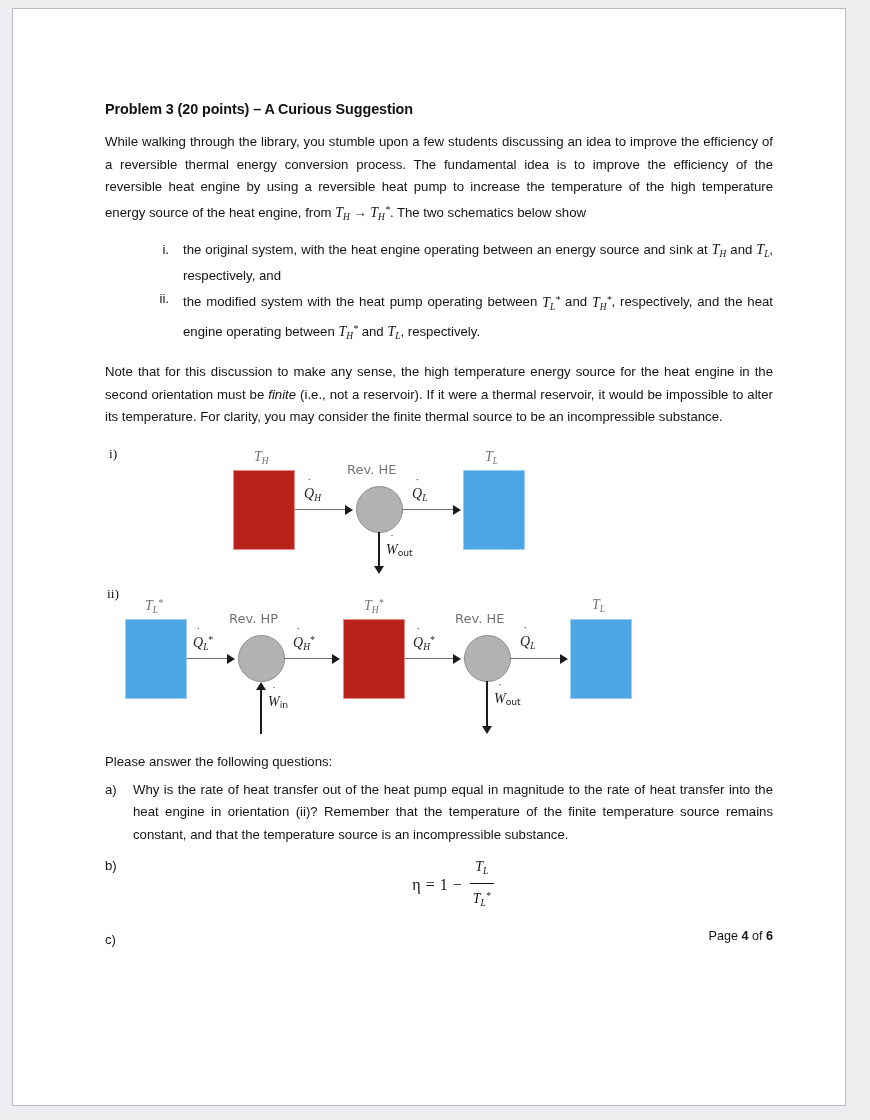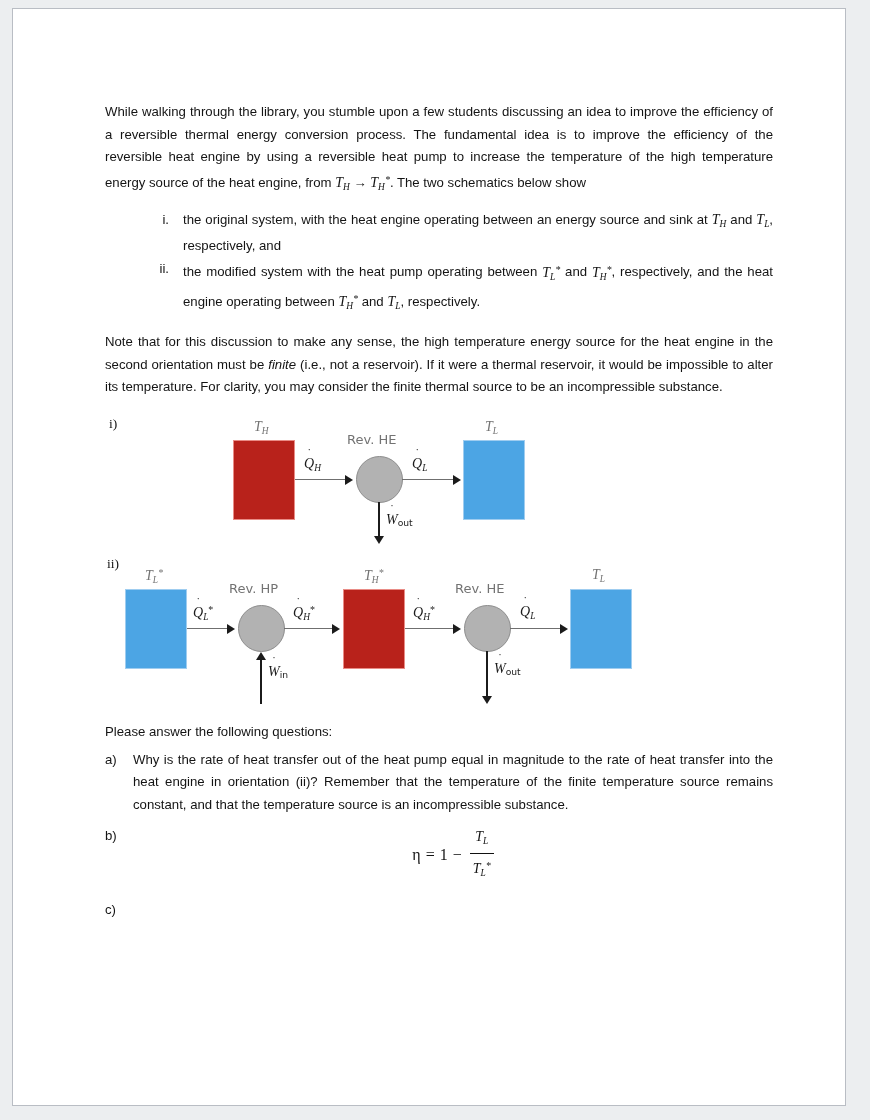--- a/index.html
+++ b/index.html
@@ -224,20 +224,21 @@
     color: #141414;
   }
   .footer b { font-weight: bold; }
 </style>
 </head>
 <body>
 
 <div id="page-wrap">
   <div id="doc">
 
+    <h1 class="title">Problem 3 (20 points) – A Curious Suggestion</h1>
 
     <p class="para"><span>While walking through the library, you stumble upon a few students discussing an idea to improve the efficiency of a reversible thermal energy conversion process. The fundamental idea is to improve the efficiency of the reversible heat engine by using a reversible heat pump to increase the temperature of the high temperature energy source of the heat engine, from</span>
       <span class="mvar dotvar">T<sub class="msub">H</sub></span> →
       <span class="mvar">T<sub class="msub">H</sub><sup class="mstar">*</sup></span><span>. The two schematics below show</span></p>
 
     <ul class="romanlist">
       <li>
         <span class="rmark">i.</span>
         <span>the original system, with the heat engine operating between an energy source and sink at</span>
         <span class="mvar">T<sub class="msub">H</sub></span>
@@ -344,15 +345,18 @@
             <span class="num"><span class="mvar">T<sub class="msub">L</sub></span></span>
             <span class="den"><span class="mvar">T<sub class="msub">L</sub><sup class="mstar">*</sup></span></span>
           </span>
         </div>
       </li>
       <li>
         <span class="qmark">c)</span>
       </li>
     </ul>
 
+    <div class="footer" style="position:relative; text-align:right; margin-top:14px;">
+      <span>Page </span><b>4</b><span> of </span><b>6</b>
+    </div>
 
   </div>
 </div>
 
 </body></html>

